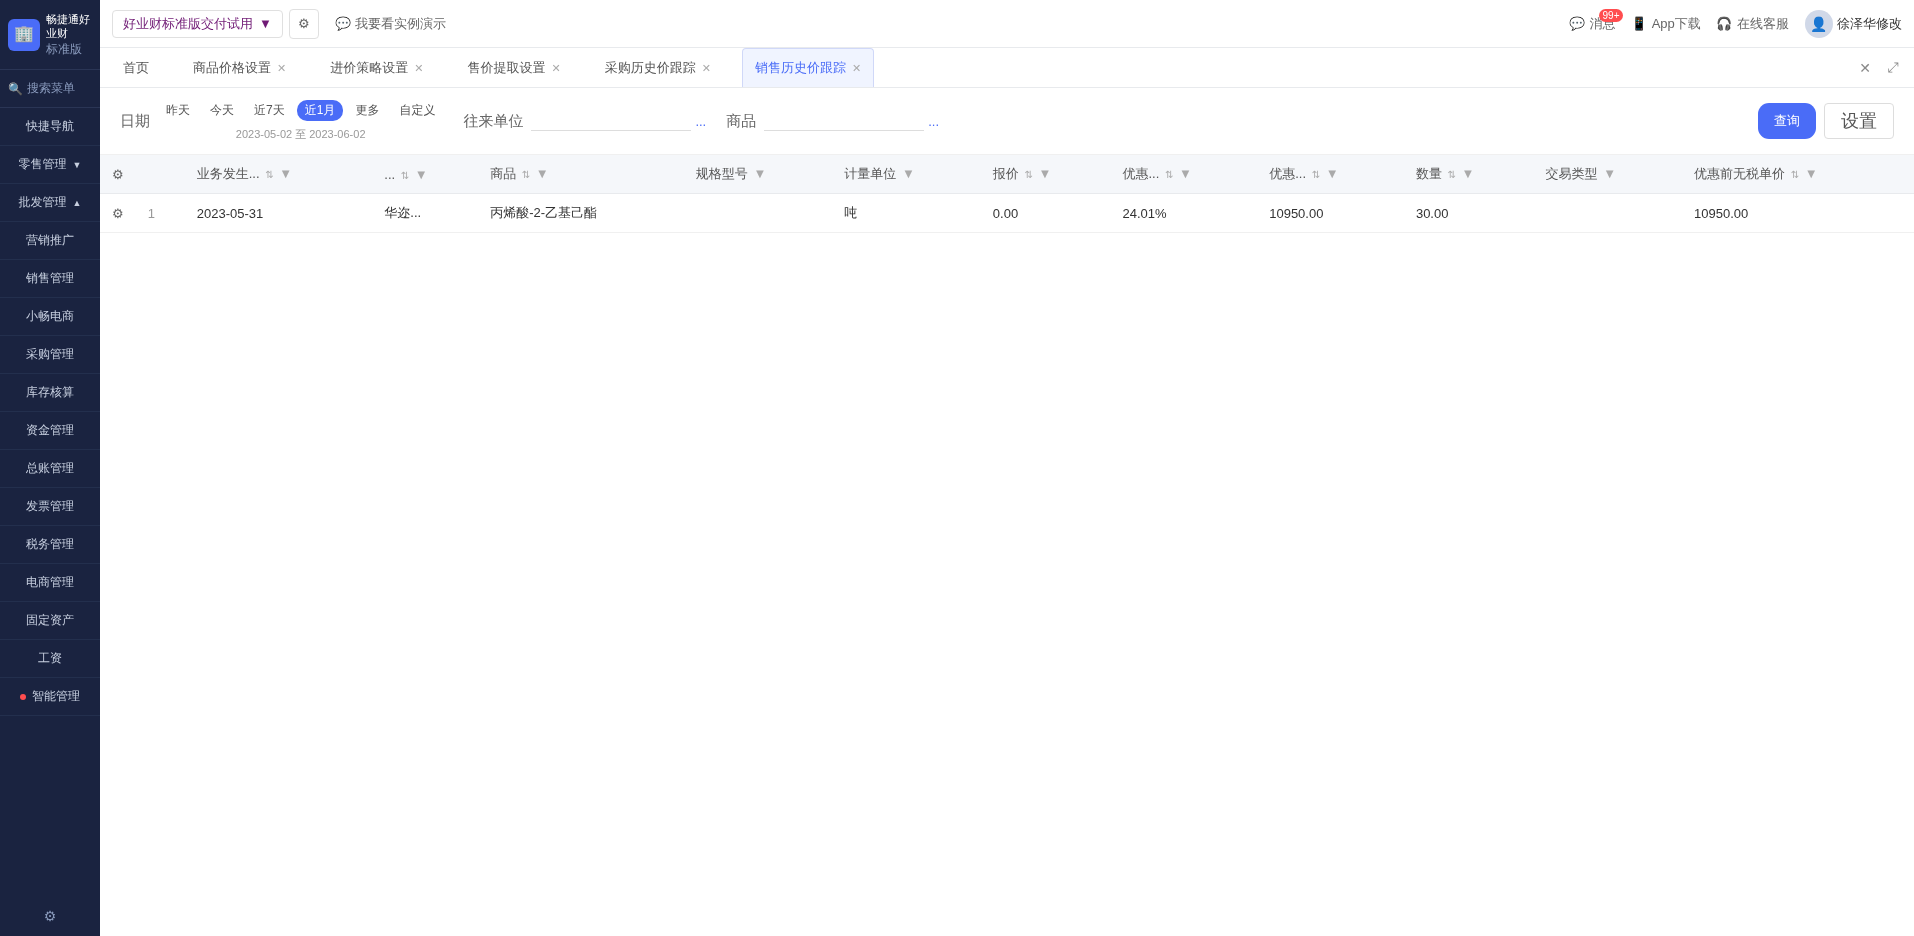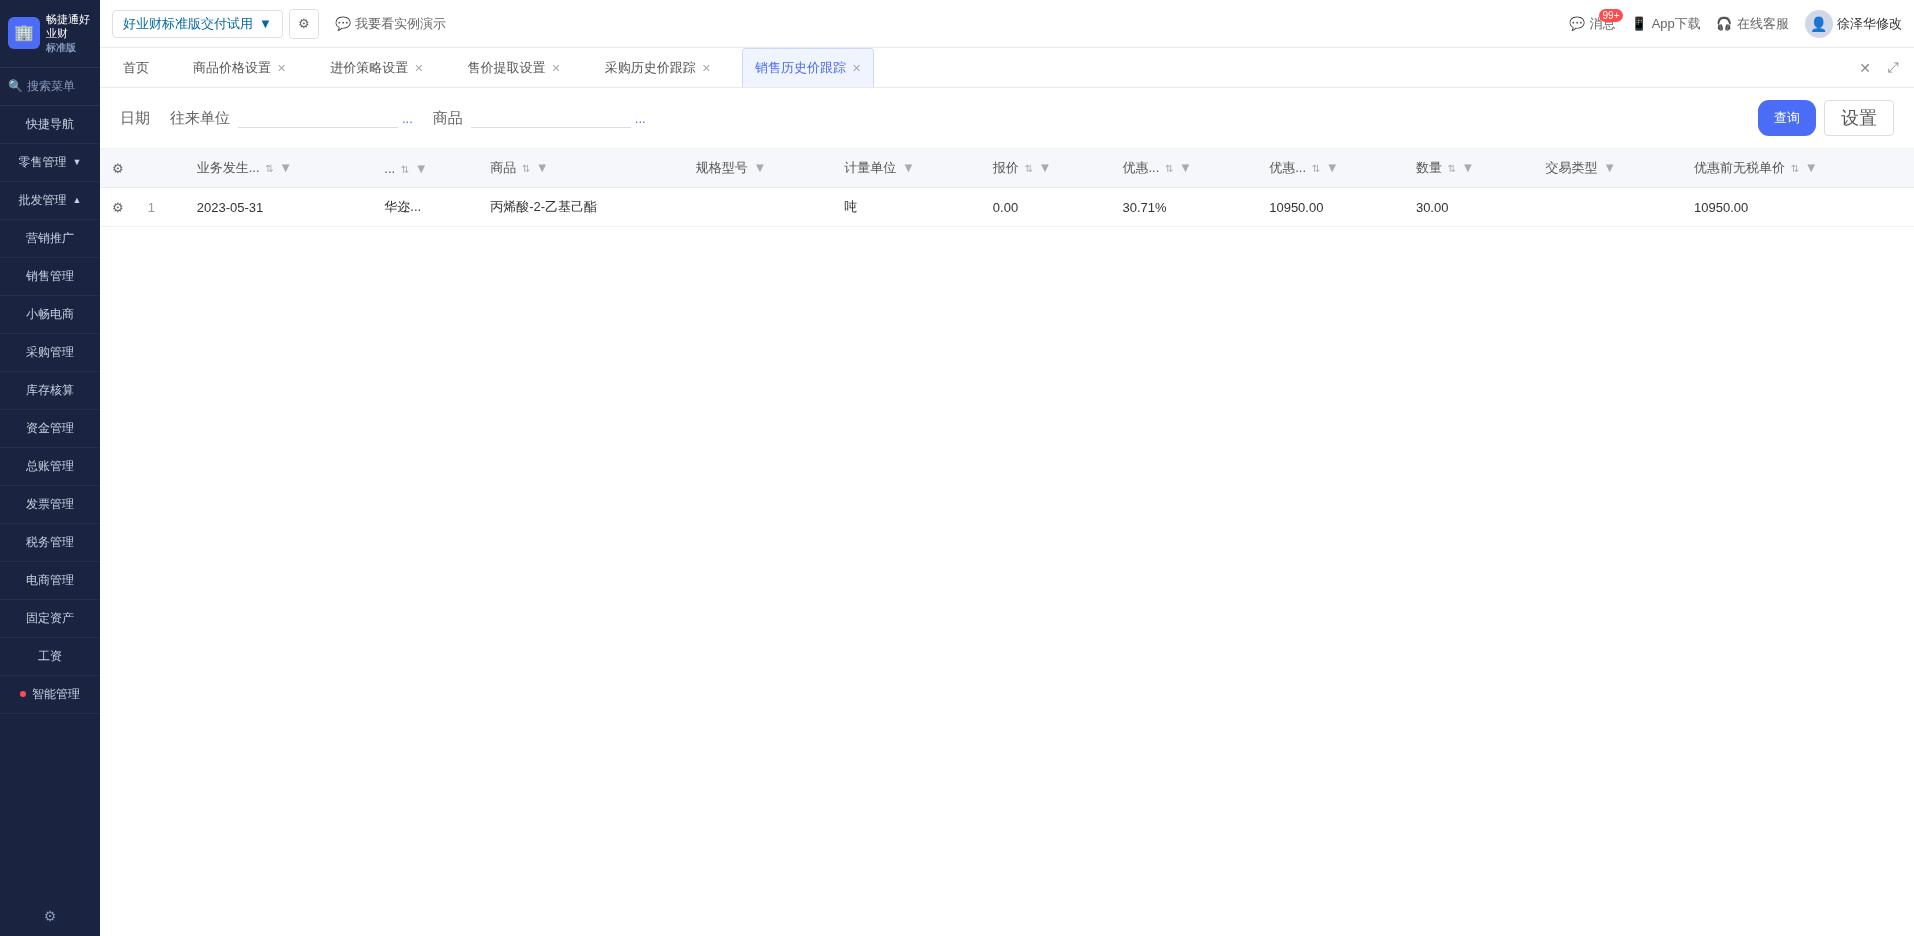--- a/index.html
+++ b/index.html
@@ -27,21 +27,21 @@
       min-height: 56px;
     }
     .sidebar-logo-icon {
       width: 32px; height: 32px;
       background: #4a6cf7;
       border-radius: 6px;
       display: flex; align-items: center; justify-content: center;
       font-size: 16px; color: #fff; flex-shrink: 0;
     }
     .sidebar-logo-text { font-size: 11px; color: #fff; line-height: 1.3; }
-    .sidebar-logo-sub { font-size: 10px; color: #8899bb; font-weight: bold; }
+    .sidebar-logo-sub { font-size: 12px; color: #8899bb; }
     .sidebar-search {
       padding: 10px 8px;
       color: #8899bb;
       font-size: 12px;
       cursor: pointer;
       display: flex; align-items: center; gap: 4px;
       border-bottom: 1px solid #2a3555;
     }
     .sidebar-nav-item {
       padding: 10px 8px;
@@ -73,21 +73,21 @@
       background: #fff;
       display: flex;
       align-items: center;
       padding: 0 12px;
       height: 48px;
       border-bottom: 1px solid #e8eaed;
       flex-shrink: 0;
     }
     .topbar-selector {
       display: flex; align-items: center; gap: 6px;
-      font-size: 13px; color: #0369a1;
+      font-size: 13px; color: #701a75;
       border: 1px solid #e0e0e0;
       border-radius: 4px;
       padding: 4px 10px;
       cursor: pointer;
       background: #fff;
     }
     .topbar-gear {
       width: 30px; height: 30px;
       display: flex; align-items: center; justify-content: center;
       color: #666; cursor: pointer; margin-left: 6px;
@@ -352,20 +352,31 @@
       <div class="win-btn">⤢</div>
     </div>
   </div>
 
   <div class="page-content">
 
 
     <div class="filter-bar">
       <div class="filter-group">
         <span class="filter-label">日期</span>
+        <div class="date-options">
+          <div class="date-btns">
+            <button class="date-btn">昨天</button>
+            <button class="date-btn">今天</button>
+            <button class="date-btn">近7天</button>
+            <button class="date-btn active">近1月</button>
+            <button class="date-btn">更多</button>
+            <button class="date-btn">自定义</button>
+          </div>
+          <div class="date-range">2023-05-02 至 2023-06-02</div>
+        </div>
       </div>
 
       <div class="filter-group">
         <span class="filter-label">往来单位</span>
         <div class="filter-input-wrapper">
           <input class="filter-input" type="text" placeholder="" style="">
           <span class="filter-ellipsis">...</span>
         </div>
       </div>
 
@@ -446,21 +457,21 @@
         <tbody id="table-body">
         <tr>
       <td class="col-settings-icon">⚙</td>
       <td class="row-num">1</td>
       <td>2023-05-31</td>
       <td>华迩...</td>
       <td>丙烯酸-2-乙基己酯</td>
       <td></td>
       <td>吨</td>
       <td>0.00</td>
-      <td>30.71%</td>
+      <td>24.01%</td>
       <td>10950.00</td>
       <td>30.00</td>
       <td></td>
       <td>10950.00</td>
     </tr>
           </tbody>
       </table>
     </div>
 
   </div>

